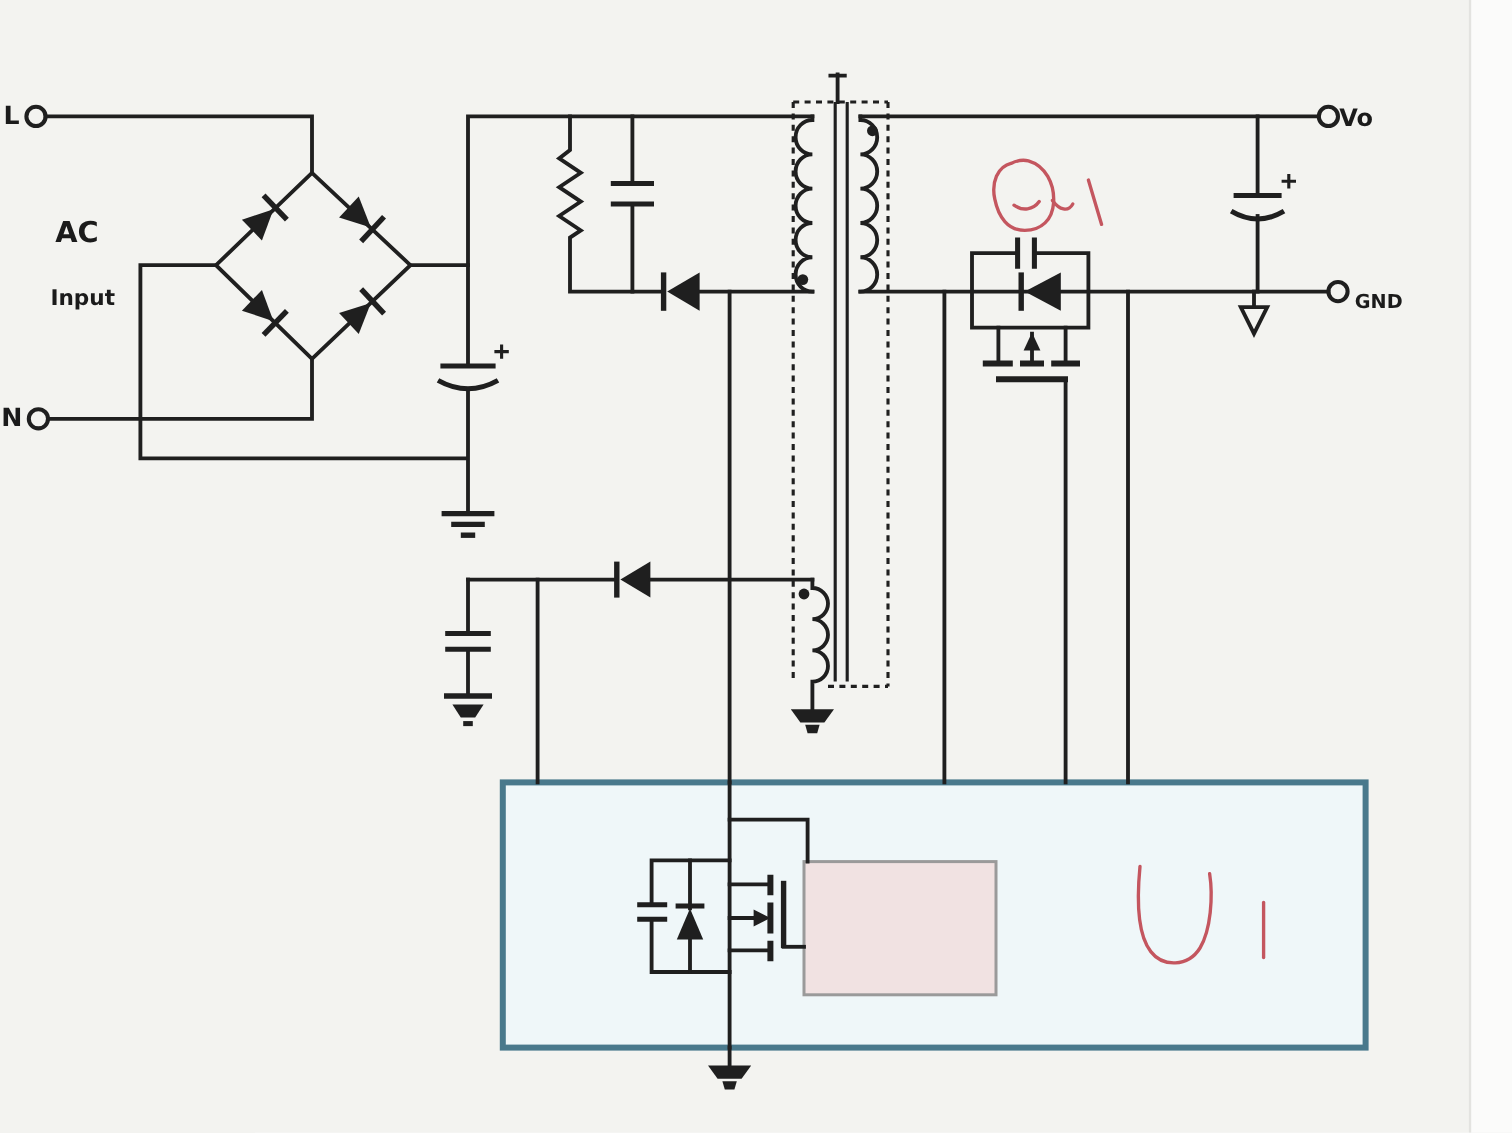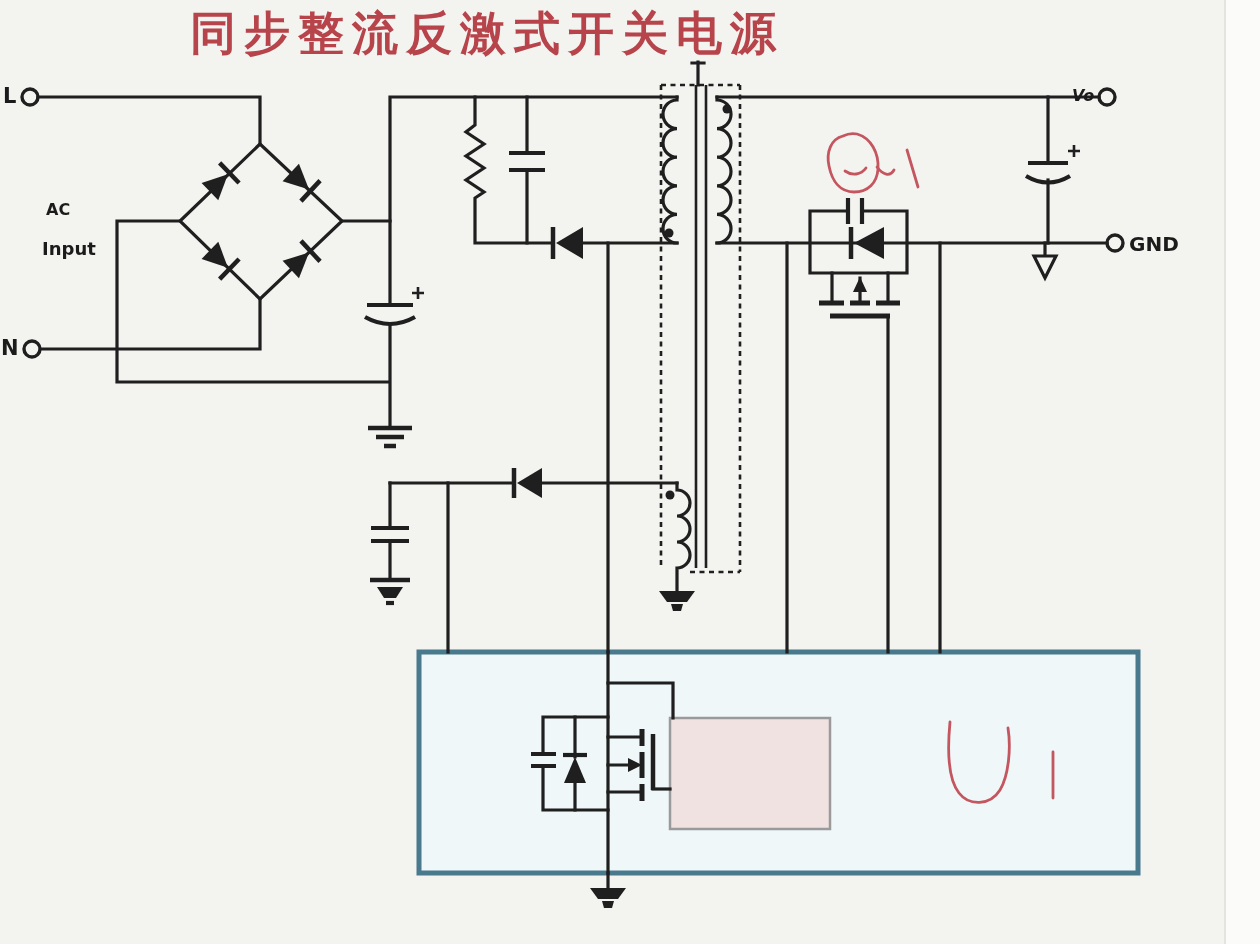--- a/index.html
+++ b/index.html
@@ -205,22 +205,21 @@
       <path d="M845,171 C852,176 861,175 866,168"></path>
       <path d="M877,167 C883,175 890,177 894,170"></path>
       <path d="M907,150 L918,187"></path>
     </g>
     <g class="red" role="img" aria-label="U1">
       <path d="M950,722 C947,753 948,779 959,793 C969,806 990,806 1000,790 C1009,775 1011,747 1008,728"></path>
       <path d="M1053,752 V798"></path>
     </g>
   </svg>
 
-  <div class="title">同步整流反激式开关电源</div>
   <div class="lbl" style="left:3px;top:84px;font-size:21px;">L</div>
   <div class="lbl" style="left:1px;top:336px;font-size:21px;">N</div>
-  <div class="lbl" style="left:46px;top:200px;font-size:16px;">AC</div>
+  <div class="lbl" style="left:46px;top:180px;font-size:24px;">AC</div>
   <div class="lbl" style="left:42px;top:238px;font-size:18px;">Input</div>
-  <div class="lbl" style="left:1072px;top:86px;font-size:16px;font-style:italic;">Vo</div>
-  <div class="lbl" style="left:1129px;top:232px;font-size:20px;">GND</div>
+  <div class="lbl" style="left:1116px;top:86px;font-size:20px;">Vo</div>
+  <div class="lbl" style="left:1129px;top:242px;font-size:16px;">GND</div>
 
   <div class="rightstrip"></div>
 </div>
 
 </body></html>

